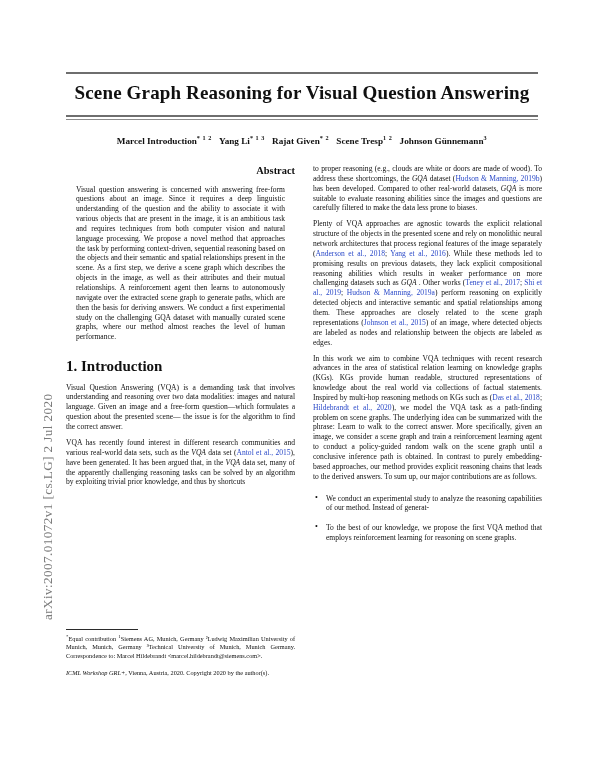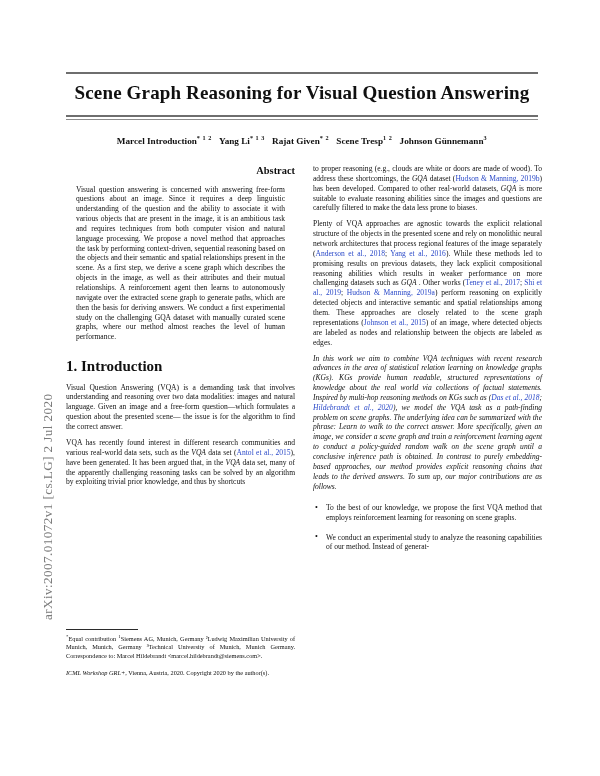--- a/index.html
+++ b/index.html
@@ -109,21 +109,21 @@
   #abstract-body p { margin: 0; }
 
   .section-heading {
     font-size: 15px;
     font-weight: bold;
     margin: 15px 0 6px 0;
     text-align: left;
   }
 
   .para { margin: 0 0 6.2px 0; }
-  .para.tight { margin-bottom: 6px; font-style: italic; }
+  .para.tight { margin-bottom: 6px; }
 
   .cite { color: #2a49c8; }
   i, .it { font-style: italic; }
 
   
   #footnote-block {
     position: absolute;
     left: 14px;
     top: 629px;
     width: 229px;
@@ -208,19 +208,19 @@
 
   <div class="col" id="col-right">
 
     <p class="para"><span>to proper reasoning (e.g., clouds are white or doors are made of wood). To address these shortcomings, the </span><i>GQA</i><span> dataset (</span><span class="cite">Hudson &amp; Manning, 2019b</span><span>) has been developed. Compared to other real-world datasets, </span><i>GQA</i><span> is more suitable to evaluate reasoning abilities since the images and questions are carefully filtered to make the data less prone to biases.</span></p>
 
     <p class="para"><span>Plenty of VQA approaches are agnostic towards the explicit relational structure of the objects in the presented scene and rely on monolithic neural network architectures that process regional features of the image separately (</span><span class="cite">Anderson et al., 2018</span><span>; </span><span class="cite">Yang et al., 2016</span><span>). While these methods led to promising results on previous datasets, they lack explicit compositional reasoning abilities which results in weaker performance on more challenging datasets such as </span><i>GQA</i><span> . Other works (</span><span class="cite">Teney et al., 2017</span><span>; </span><span class="cite">Shi et al., 2019</span><span>; </span><span class="cite">Hudson &amp; Manning, 2019a</span><span>) perform reasoning on explicitly detected objects and interactive semantic and spatial relationships among them. These approaches are closely related to the scene graph representations (</span><span class="cite">Johnson et al., 2015</span><span>) of an image, where detected objects are labeled as nodes and relationship between the objects are labeled as edges.</span></p>
 
     <p class="para tight"><span>In this work we aim to combine VQA techniques with recent research advances in the area of statistical relation learning on knowledge graphs (KGs). KGs provide human readable, structured representations of knowledge about the real world via collections of factual statements. Inspired by multi-hop reasoning methods on KGs such as (</span><span class="cite">Das et al., 2018</span><span>; </span><span class="cite">Hildebrandt et al., 2020</span><span>), we model the VQA task as a path-finding problem on scene graphs. The underlying idea can be summarized with the phrase: Learn to walk to the correct answer. More specifically, given an image, we consider a scene graph and train a reinforcement learning agent to conduct a policy-guided random walk on the scene graph until a conclusive inference path is obtained. In contrast to purely embedding-based approaches, our method provides explicit reasoning chains that leads to the derived answers. To sum up, our major contributions are as follows.</span></p>
 
     <ul id="bullet-list">
+      <li>We conduct an experimental study to analyze the reasoning capabilities of our method. Instead of generat-</li>
       <li>To the best of our knowledge, we propose the first VQA method that employs reinforcement learning for reasoning on scene graphs.</li>
-      <li>We conduct an experimental study to analyze the reasoning capabilities of our method. Instead of generat-</li>
     </ul>
 
   </div>
 
 </div>
 
 </body></html>

